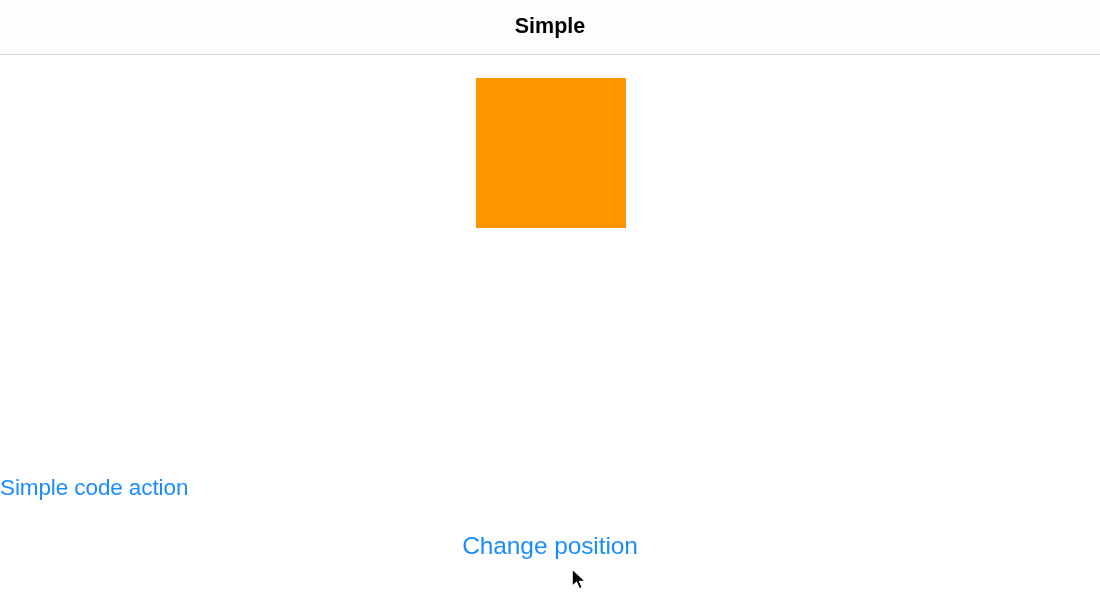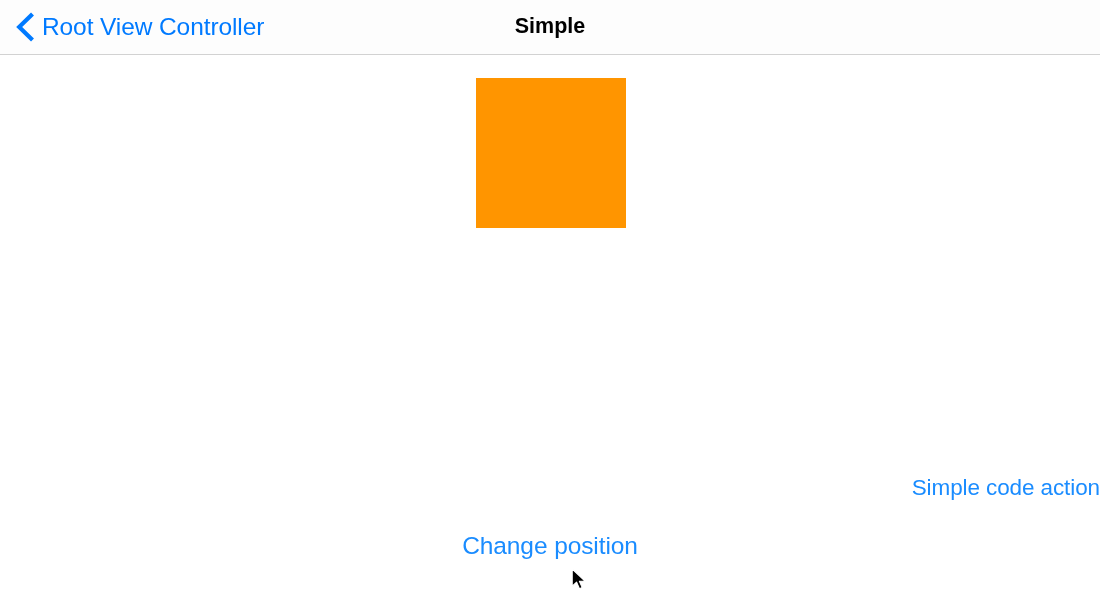--- a/index.html
+++ b/index.html
@@ -100,21 +100,21 @@
     width: 150px;
     height: 150px;
     background: #FF9500;
   }
 
   #simple-code-action-button {
     position: absolute;
     left: 0;
     top: 418px;
     width: 1100px;
-    text-align: right;
+    text-align: left;
     color: #1A8CFF;
     font-size: 22.5px;
     font-weight: 400;
     line-height: 28px;
     letter-spacing: -0.1px;
     cursor: pointer;
     user-select: none;
   }
 
   #change-position-button {
@@ -142,26 +142,20 @@
     pointer-events: none;
   }
 </style>
 </head>
 <body>
 
 <div id="app-window">
 
   <div id="nav-bar">
 
-    <div id="back-button">
-      <svg id="back-chevron-icon" viewBox="0 0 22 30" aria-hidden="true">
-        <path d="M17 3.5 L5.2 15 L17 26.5" fill="none" stroke="#007AFF" stroke-width="4.2" stroke-linecap="square" stroke-linejoin="miter"></path>
-      </svg>
-      <span id="back-label">Root View Controller</span>
-    </div>
 
     <div id="nav-title">
       <span id="nav-title-text">Simple</span>
     </div>
 
   </div>
 
   <div id="content-area">
 
     <div id="orange-square"></div>

